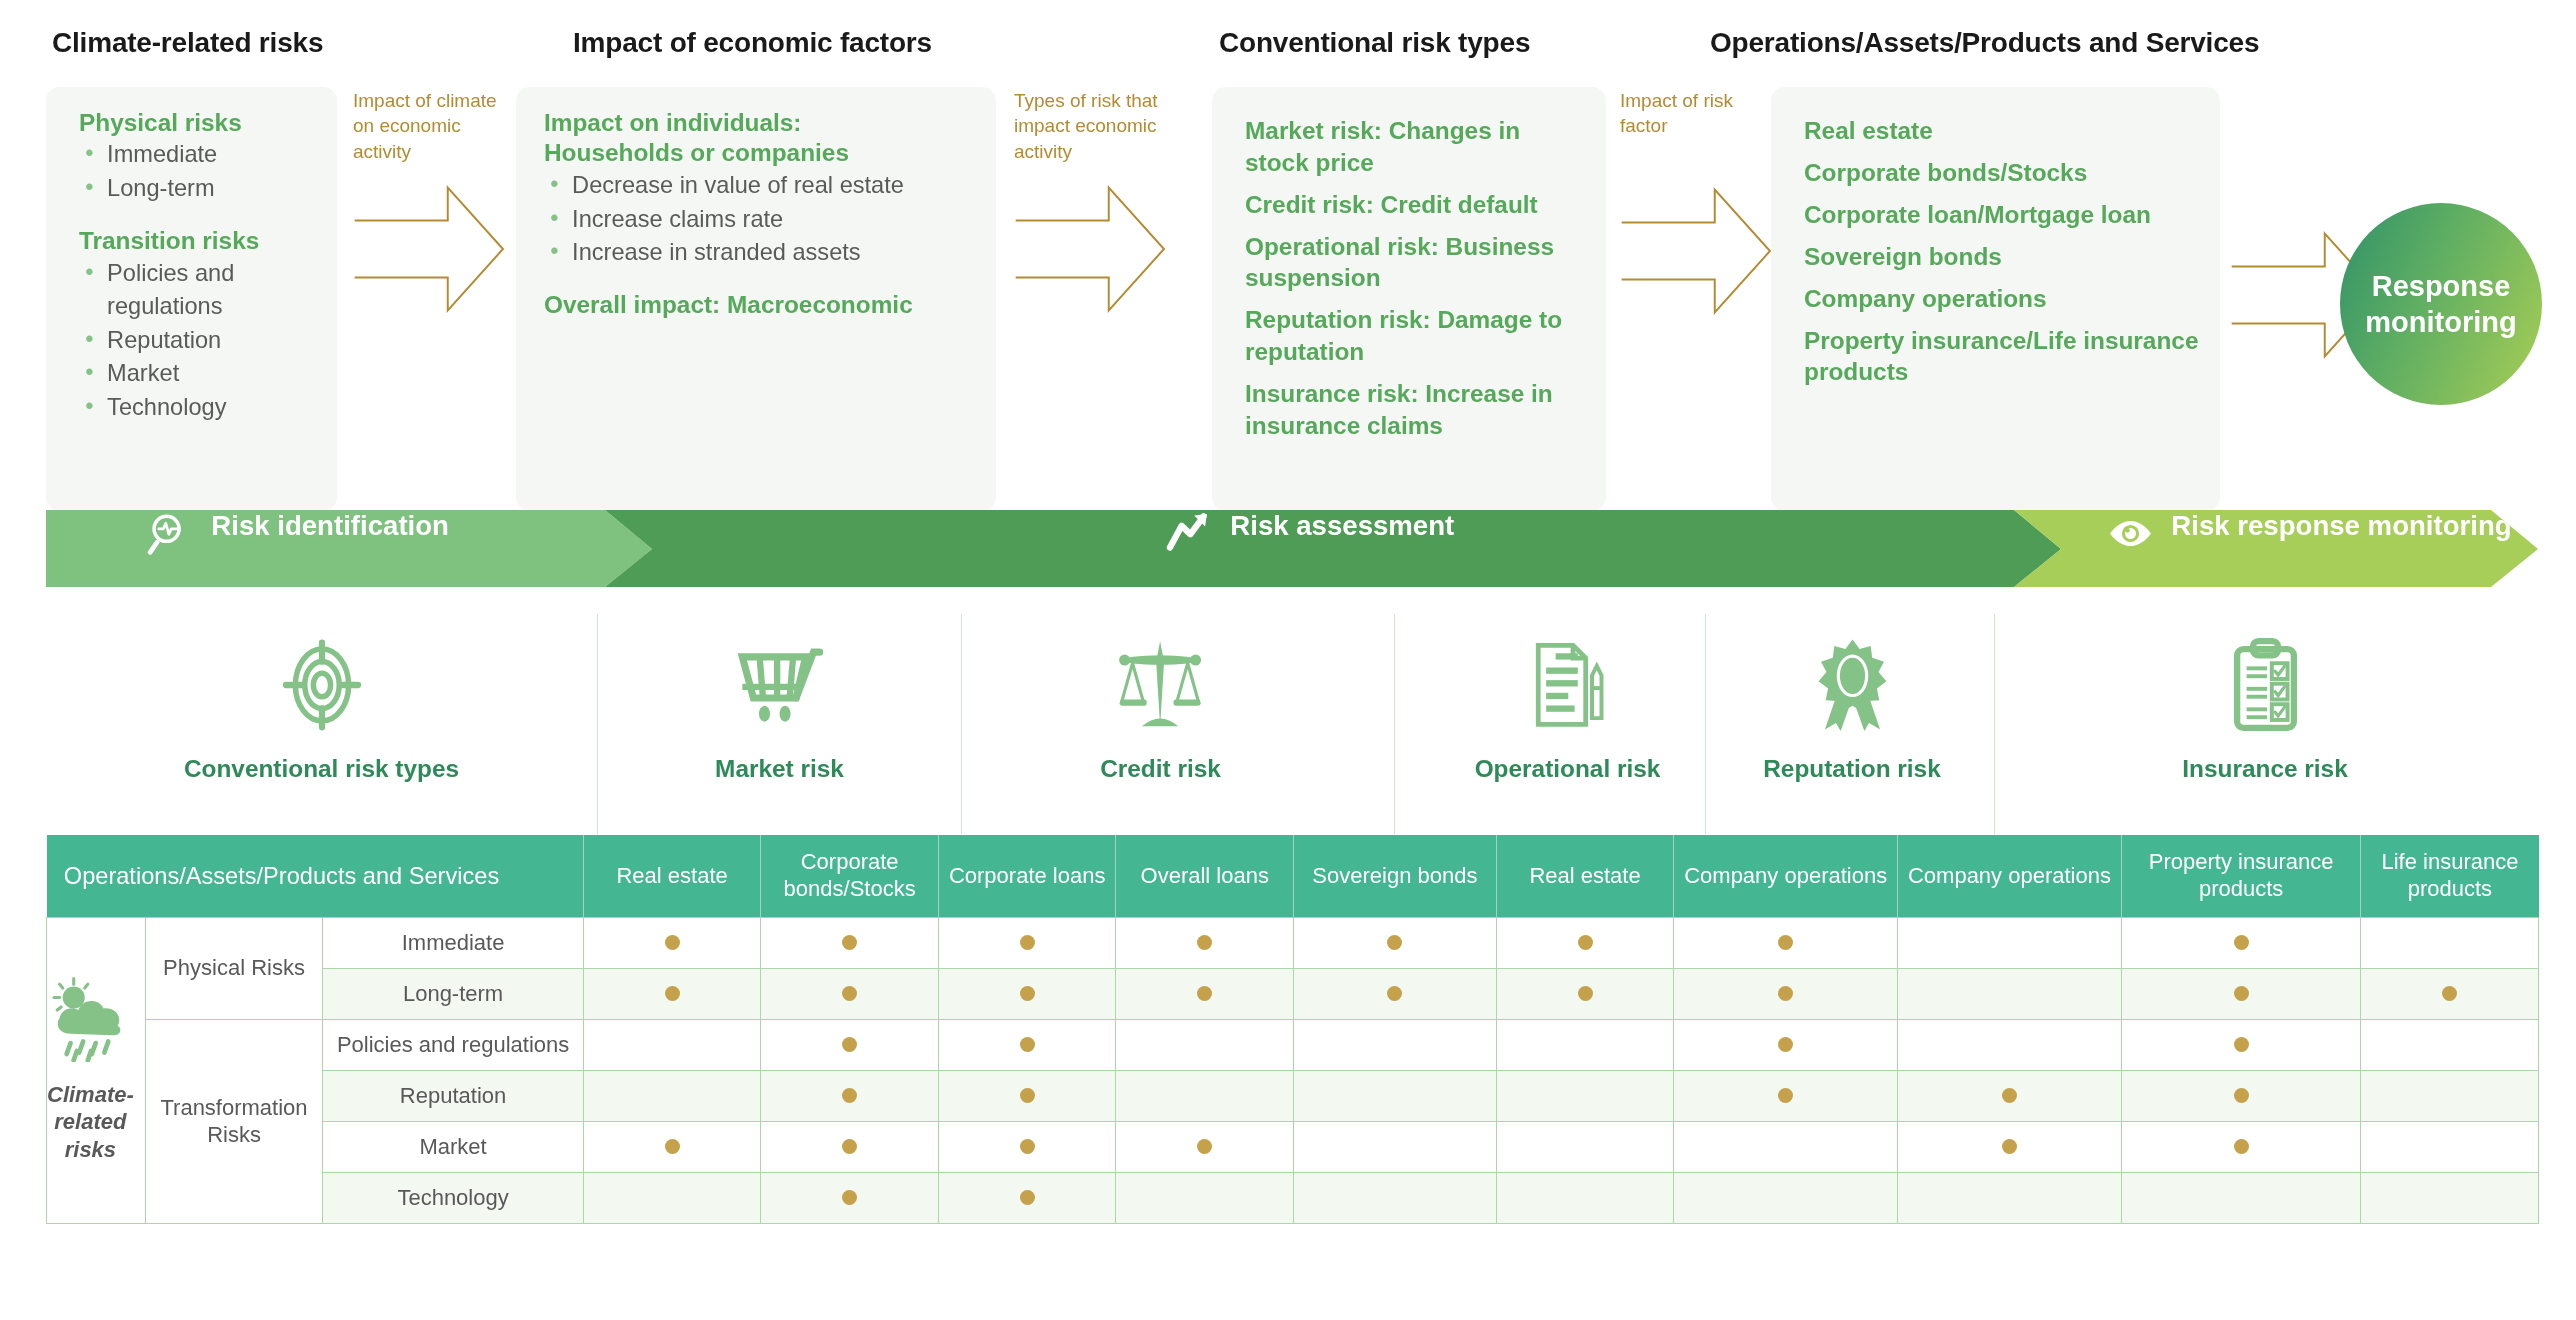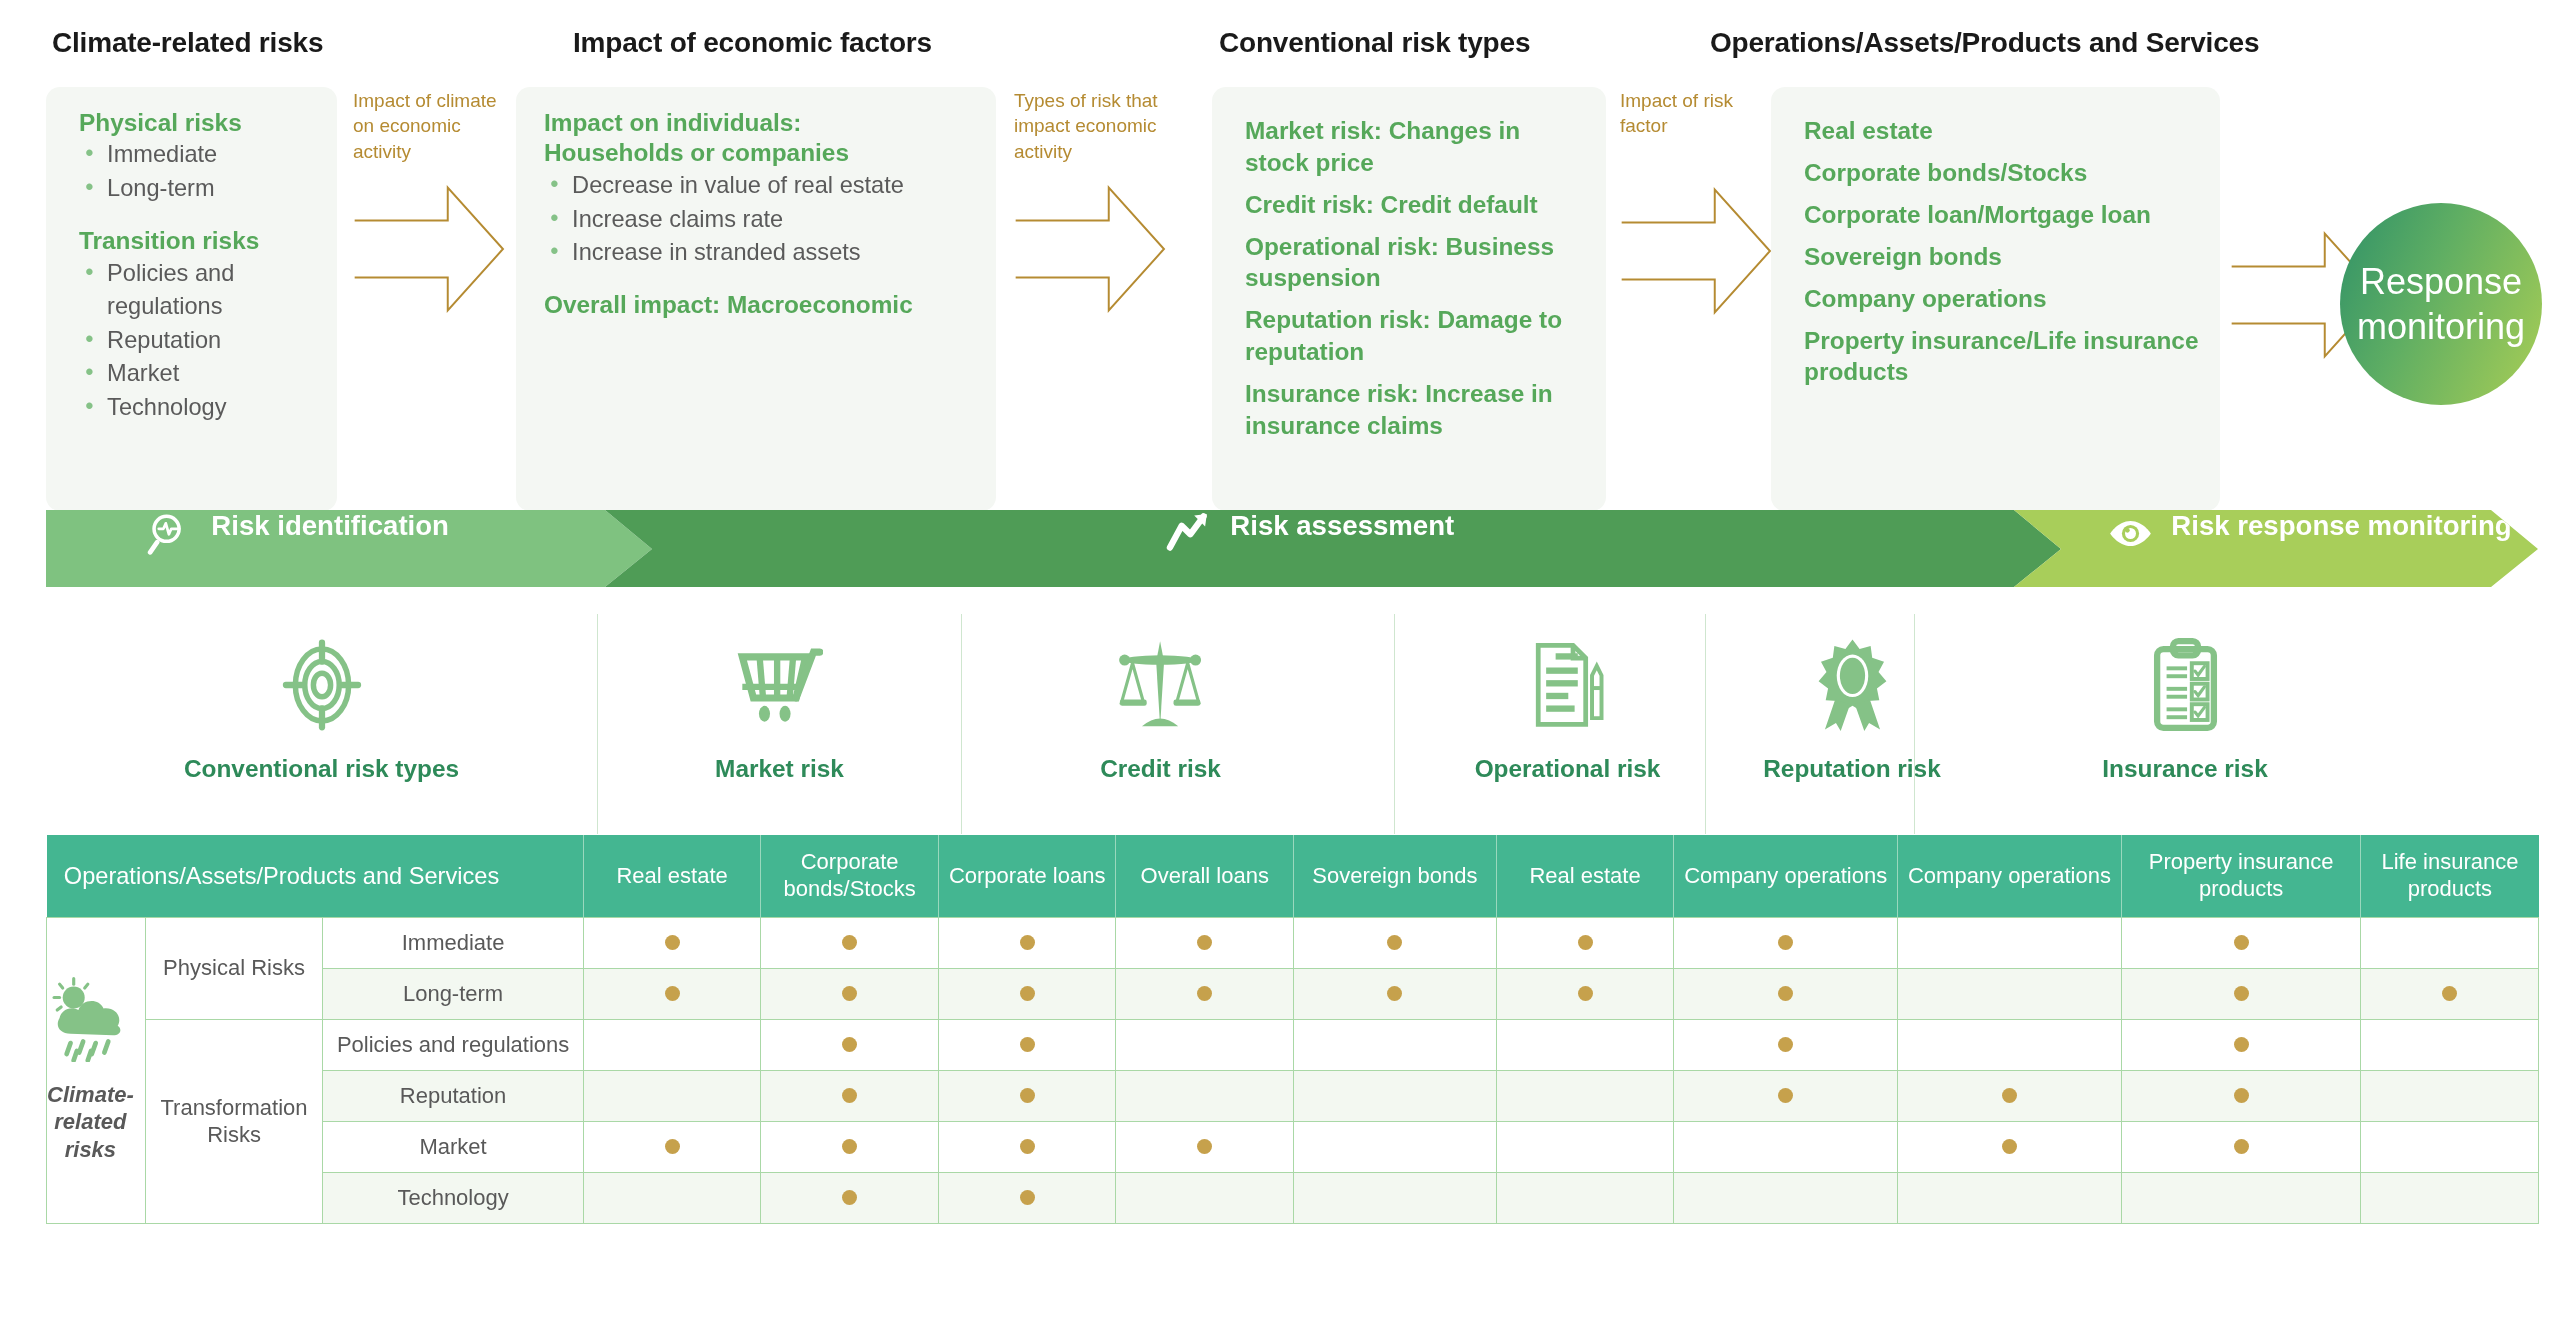--- a/index.html
+++ b/index.html
@@ -60,21 +60,21 @@
 
   
   .resp-circle {
     position: absolute;
     border-radius: 50%;
     background: linear-gradient(115deg, #2f9168 0%, #5fae63 42%, #a9ce55 100%);
     display: flex; align-items: center; justify-content: center;
     text-align: center;
   }
   .resp-circle span {
-    color: #fff; font-size: 36px; font-weight: normal; line-height: 1.25;
+    color: #fff; font-size: 29px; font-weight: bold; line-height: 1.25;
   }
 
   
   .banner { position: absolute; left: 46px; top: 510px; width: 2493px; height: 77px; }
   .phase {
     position: absolute; top: 0; height: 77px;
     display: flex; align-items: flex-start;
     color: #fff; font-size: 27.6px; font-weight: bold;
   }
   .phase .ptext { margin-left: 17.3px; }
@@ -344,21 +344,21 @@
           <path d="M55 2 L64 14 L78 10 L80 25 L95 30 L88 43 L98 55 L86 64 L89 79 L74 80 L68 94 L55 86 L42 94 L36 80 L21 79 L24 64 L12 55 L22 43 L15 30 L30 25 L32 10 L46 14 Z" fill="#85c287"></path>
           <ellipse cx="55" cy="48" rx="20" ry="27" fill="#fff"></ellipse>
           <ellipse cx="55" cy="48" rx="16" ry="23" fill="#85c287"></ellipse>
           <path d="M33 78 L20 116 L34 108 L40 118 L52 84 Z" fill="#85c287"></path>
           <path d="M77 78 L90 116 L76 108 L70 118 L58 84 Z" fill="#85c287"></path>
         </svg>
       </div>
       <div class="lbl">Reputation risk</div>
     </div>
 
-    <div class="iconcell" style="left:1868px; width:541px;align-items:center;">
+    <div class="iconcell" style="left:1948px; width:541px;align-items:center;">
       <div class="ic">
         <svg width="79" height="93" viewBox="0 0 100 118">
           <rect x="14" y="14" width="72" height="100" rx="8" fill="none" stroke="#85c287" stroke-width="8"></rect>
           <rect x="34" y="4" width="32" height="18" rx="7" fill="none" stroke="#85c287" stroke-width="8"></rect>
           <g fill="#85c287">
             <rect x="26" y="36" width="26" height="5"></rect>
             <rect x="26" y="46" width="26" height="5"></rect>
             <rect x="26" y="62" width="26" height="5"></rect>
             <rect x="26" y="72" width="26" height="5"></rect>
             <rect x="26" y="88" width="26" height="5"></rect>

